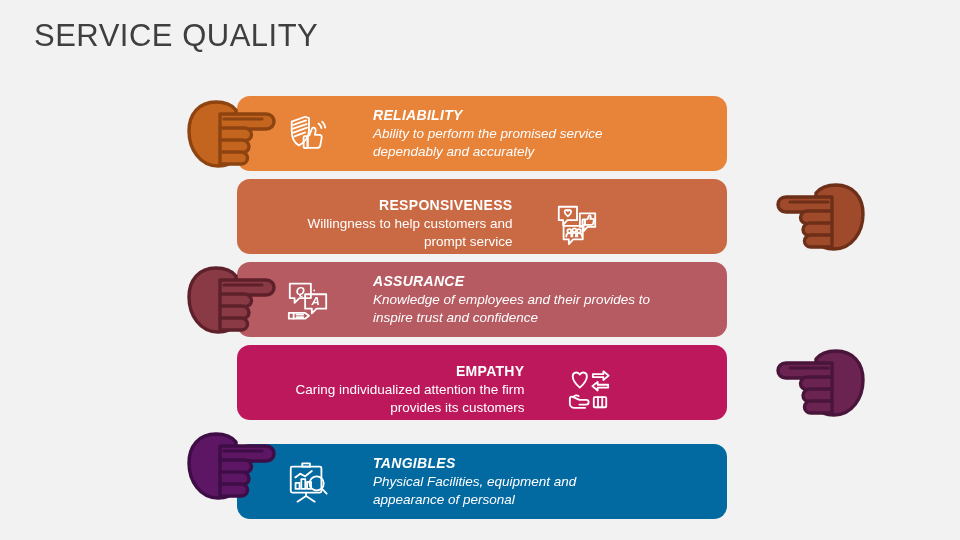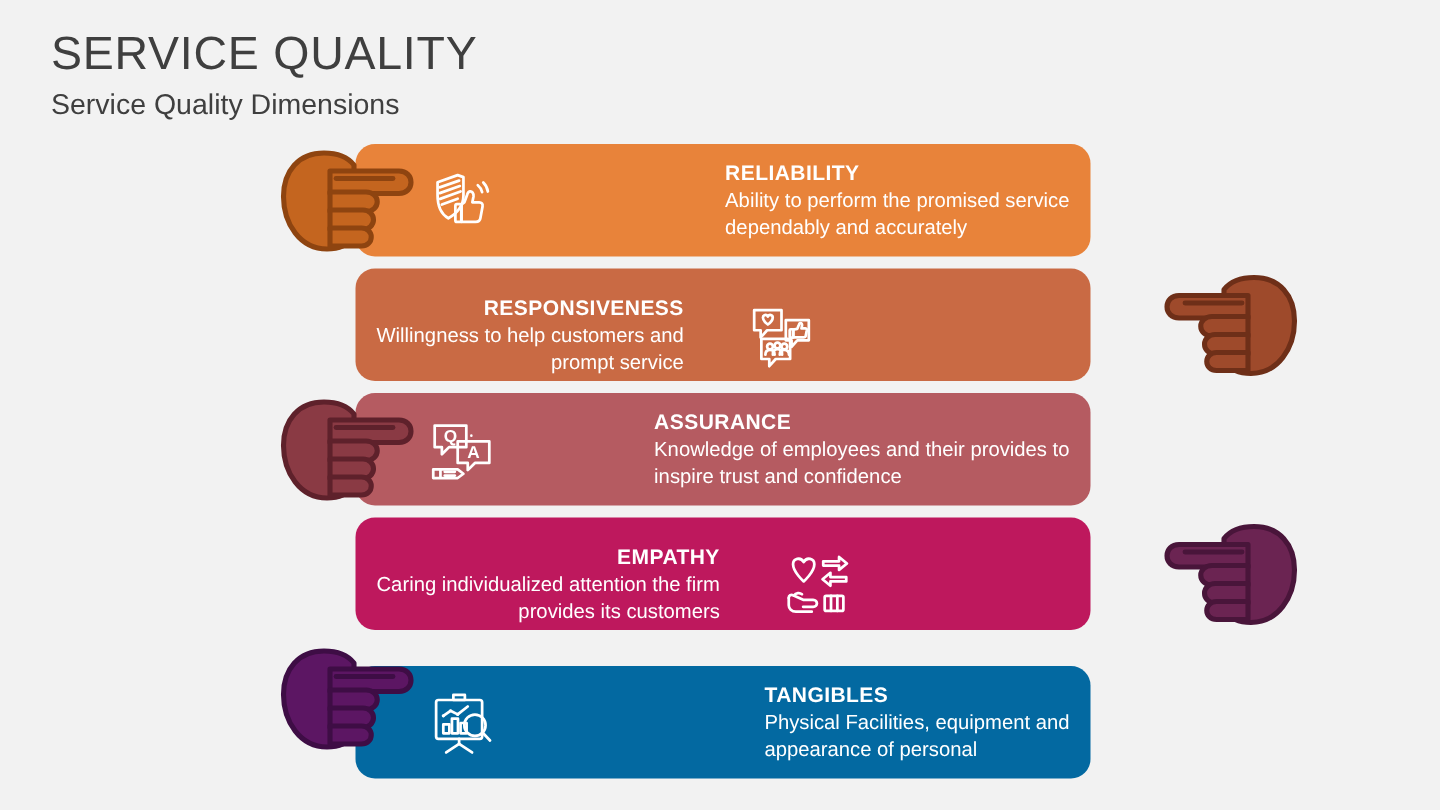--- a/index.html
+++ b/index.html
@@ -75,22 +75,22 @@
 
   
   .bar-inner {
     position: relative;
     z-index: 3;
     height: 100%;
     display: flex;
     align-items: center;
     box-sizing: border-box;
   }
-  .bar.left-hand .bar-inner  { padding: 0 14px 0 48px; justify-content: space-between; }
-  .bar.right-hand .bar-inner { padding: 14px 70px 0 14px; justify-content: flex-end; flex-direction: row-reverse; }
+  .bar.left-hand .bar-inner  { padding: 0 14px 0 48px; justify-content: flex-start; font-style: italic; }
+  .bar.right-hand .bar-inner { padding: 14px 70px 0 14px; justify-content: center; flex-direction: row-reverse; }
 
   .bar-icon {
     flex: 0 0 auto;
     width: 46px;
     height: 46px;
     color: #ffffff;
   }
   .bar-icon svg { display: block; width: 46px; height: 46px; }
 
   .bar-text {
@@ -111,21 +111,20 @@
     font-weight: normal;
     line-height: 18px;
   }
   .bar-desc div { white-space: nowrap; }
 </style>
 </head>
 <body style="background: rgb(242, 242, 242);">
 
 <div id="header">
   <div id="page-title">SERVICE QUALITY</div>
-  <div id="page-subtitle">Service Quality Dimensions</div>
 </div>
 
 <div id="bars">
     <div class="bar-row" style="top: 0px;">
       <div class="hand left">
   <svg viewBox="0 0 92 72">
     <g fill="#C4651F" stroke="#8E4410" stroke-width="3.4" stroke-linejoin="round" stroke-linecap="round">
       <path d="M30 4
                C13 4 3 16 3 33
                C3 51 14 68 32 68

